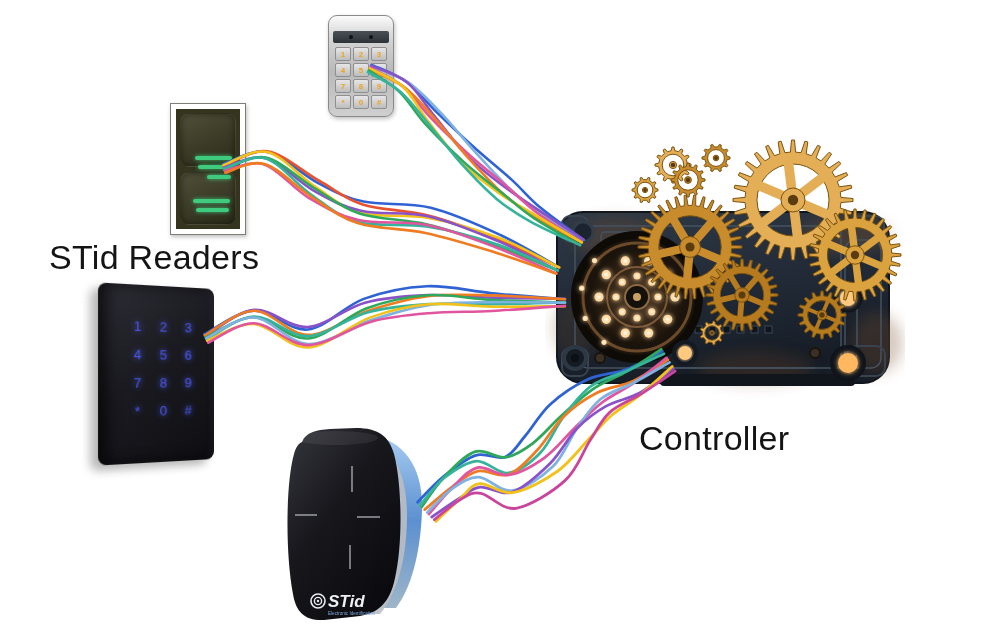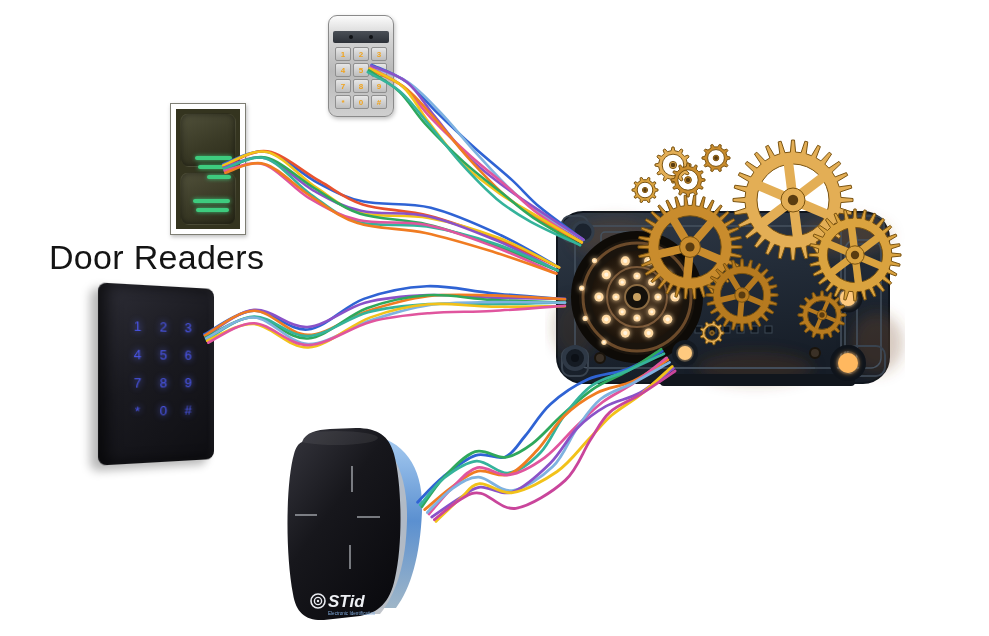--- a/index.html
+++ b/index.html
@@ -332,21 +332,22 @@
           <circle cx="167" cy="215" r="1.8" fill="#5a3c10"></circle>
         </g>
         <g>
           <path d="M156.5,60.3L160.0,61.0L160.0,63.0L156.5,63.7L155.5,67.3L158.2,69.6L157.2,71.3L153.8,70.2L151.2,72.8L152.3,76.2L150.6,77.2L148.3,74.5L144.7,75.5L144.0,79.0L142.0,79.0L141.3,75.5L137.7,74.5L135.4,77.2L133.7,76.2L134.8,72.8L132.2,70.2L128.8,71.3L127.8,69.6L130.5,67.3L129.5,63.7L126.0,63.0L126.0,61.0L129.5,60.3L130.5,56.7L127.8,54.4L128.8,52.7L132.2,53.8L134.8,51.2L133.7,47.8L135.4,46.8L137.7,49.5L141.3,48.5L142.0,45.0L144.0,45.0L144.7,48.5L148.3,49.5L150.6,46.8L152.3,47.8L151.2,51.2L153.8,53.8L157.2,52.7L158.2,54.4L155.5,56.7ZM153.2,62 A10.2,10.2 0 1 0 132.8,62 A10.2,10.2 0 1 0 153.2,62 Z" fill="#c98c2d" fill-rule="evenodd" stroke="#7a5310" stroke-width="1"></path>
           <circle cx="143" cy="62" r="3.4" fill="#c98c2d" stroke="#7a5310" stroke-width="1"></circle>
           <circle cx="143" cy="62" r="2.2" fill="#5a3c10"></circle>
         </g>
       </g>
   </svg>
 
-  <div class="label door">Door Readers</div>
+  <div class="label door">STid Readers</div>
+  <div class="label ctrl">Controller</div>
 
   <svg class="wires-svg" id="wires" width="989" height="636" viewBox="0 0 989 636">
       <g>
         <path d="M371.7,64.8C377.6,67.7,396.1,74.1,407.1,82.2C418.0,90.2,426.0,101.8,437.6,113.1C449.1,124.3,464.1,138.3,476.5,149.5C489.0,160.6,501.5,170.5,512.1,180.1C522.7,189.8,528.4,197.7,540.3,207.6C552.2,217.5,576.2,234.4,583.4,239.7" fill="none" stroke="#2f63d4" stroke-width="2.6" stroke-linecap="round"></path>
         <path d="M370.7,66.6C376.8,69.1,396.0,74.3,407.4,81.8C418.9,89.2,428.3,99.8,439.5,111.4C450.7,123.0,463.4,138.9,474.6,151.4C485.9,163.8,496.7,176.1,507.1,186.2C517.6,196.2,524.9,202.7,537.5,211.7C550.2,220.6,575.7,235.2,583.3,239.9" fill="none" stroke="#7fb2e0" stroke-width="2.6" stroke-linecap="round"></path>
         <path d="M371.2,65.7C377.2,68.4,396.5,73.8,407.0,82.2C417.6,90.6,424.0,103.4,434.3,115.9C444.6,128.5,456.8,145.3,468.7,157.3C480.6,169.3,494.2,179.0,505.8,187.8C517.5,196.6,525.7,201.4,538.6,210.1C551.6,218.7,575.9,234.8,583.4,239.7" fill="none" stroke="#8a52c8" stroke-width="2.6" stroke-linecap="round"></path>
         <path d="M370.2,67.6C375.7,70.8,393.0,78.5,403.2,86.9C413.4,95.4,420.3,107.0,431.5,118.5C442.6,130.0,457.6,144.4,470.2,155.8C482.8,167.1,495.8,177.0,506.9,186.5C518.0,196.0,524.4,203.4,536.9,212.7C549.4,222.0,574.3,237.5,581.8,242.4" fill="none" stroke="#e0559e" stroke-width="2.6" stroke-linecap="round"></path>
         <path d="M369.3,69.4C375.0,72.2,393.0,78.6,403.6,86.5C414.3,94.4,422.6,104.9,433.3,116.8C444.1,128.7,456.8,145.1,468.2,157.8C479.7,170.4,490.9,182.7,501.9,192.6C512.9,202.4,520.9,208.4,534.2,216.7C547.5,225.1,573.8,238.2,581.7,242.5" fill="none" stroke="#f07c22" stroke-width="2.6" stroke-linecap="round"></path>
         <path d="M369.8,68.4C375.3,71.5,393.5,78.1,403.2,87.0C412.9,95.8,418.3,108.7,428.1,121.4C438.0,134.2,450.3,151.5,462.3,163.7C474.4,175.8,488.5,185.5,500.6,194.1C512.8,202.7,521.7,207.1,535.3,215.1C548.8,223.1,574.0,237.9,581.8,242.4" fill="none" stroke="#f2c21a" stroke-width="2.6" stroke-linecap="round"></path>
         <path d="M368.8,70.4C373.9,73.9,390.0,82.8,399.4,91.7C408.9,100.6,414.6,112.2,425.3,123.9C436.1,135.7,451.2,150.6,463.9,162.1C476.6,173.6,490.1,183.6,501.7,192.8C513.3,202.1,520.4,209.1,533.5,217.8C546.6,226.5,572.3,240.6,580.1,245.1" fill="none" stroke="#2fa85c" stroke-width="2.6" stroke-linecap="round"></path>

